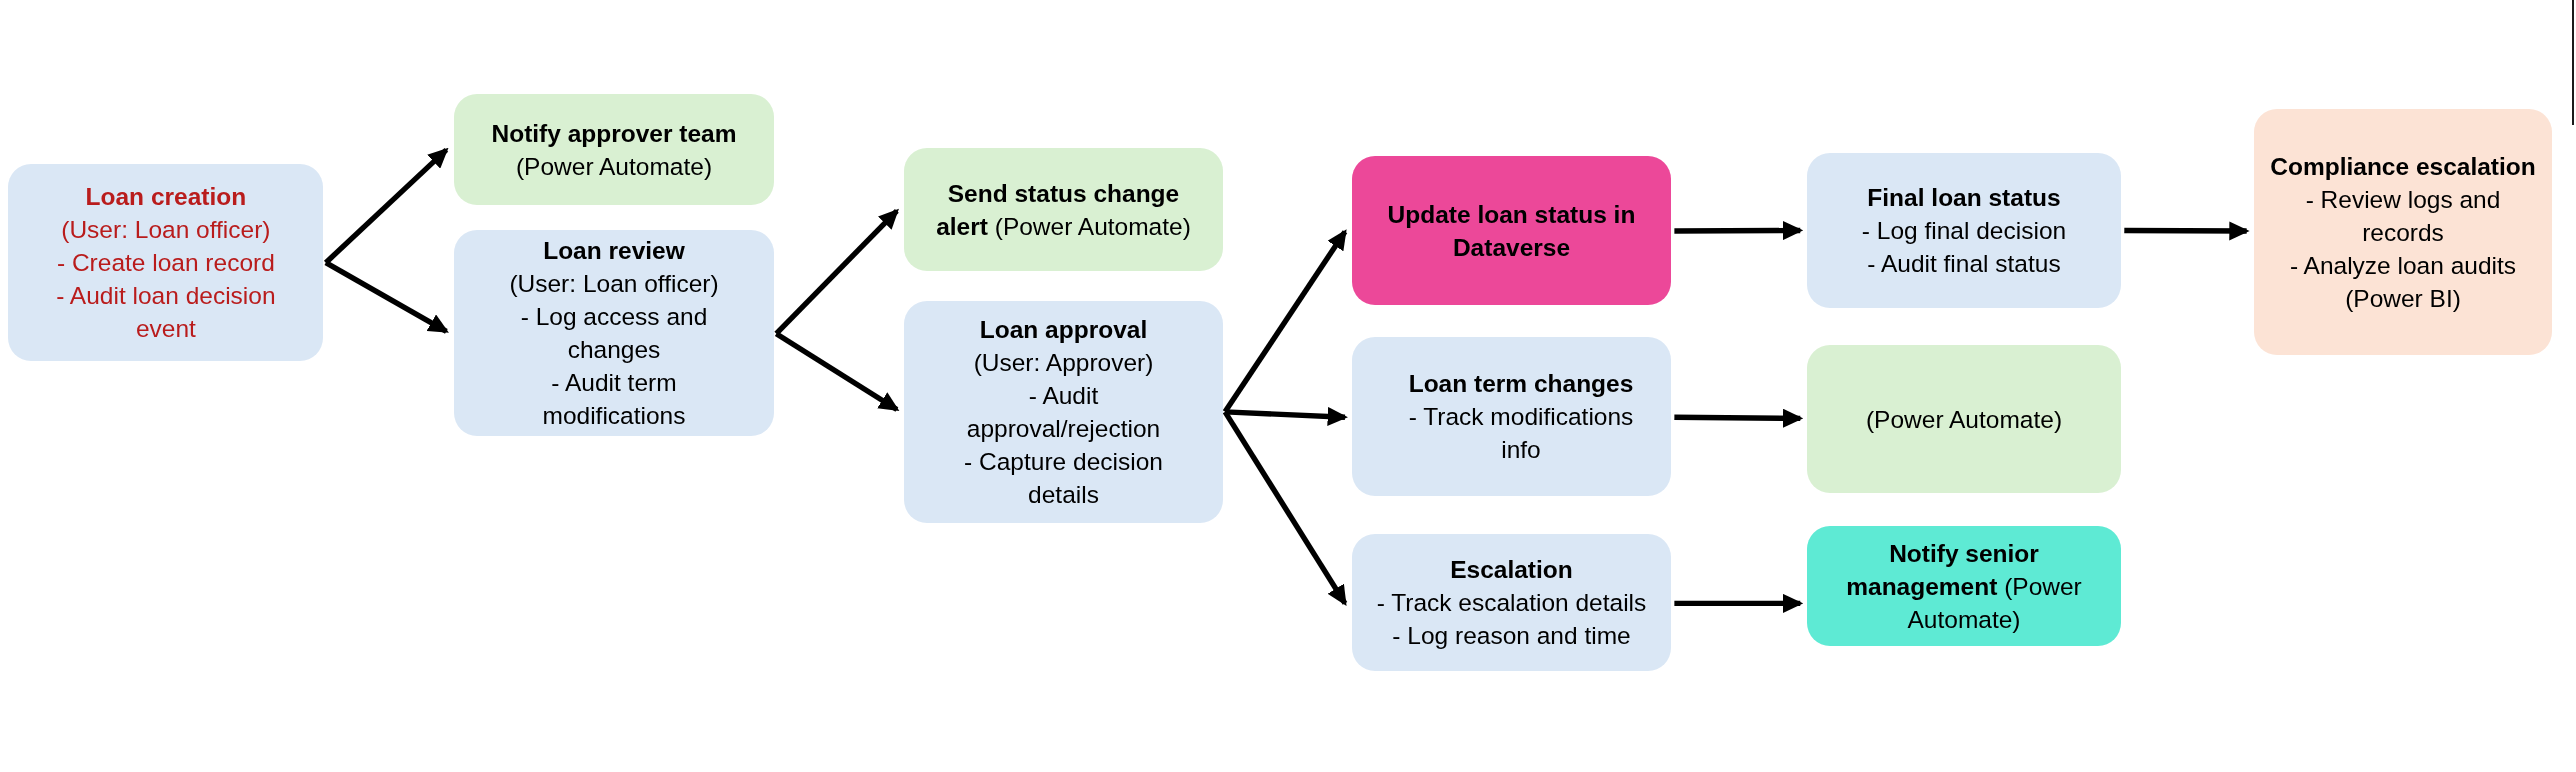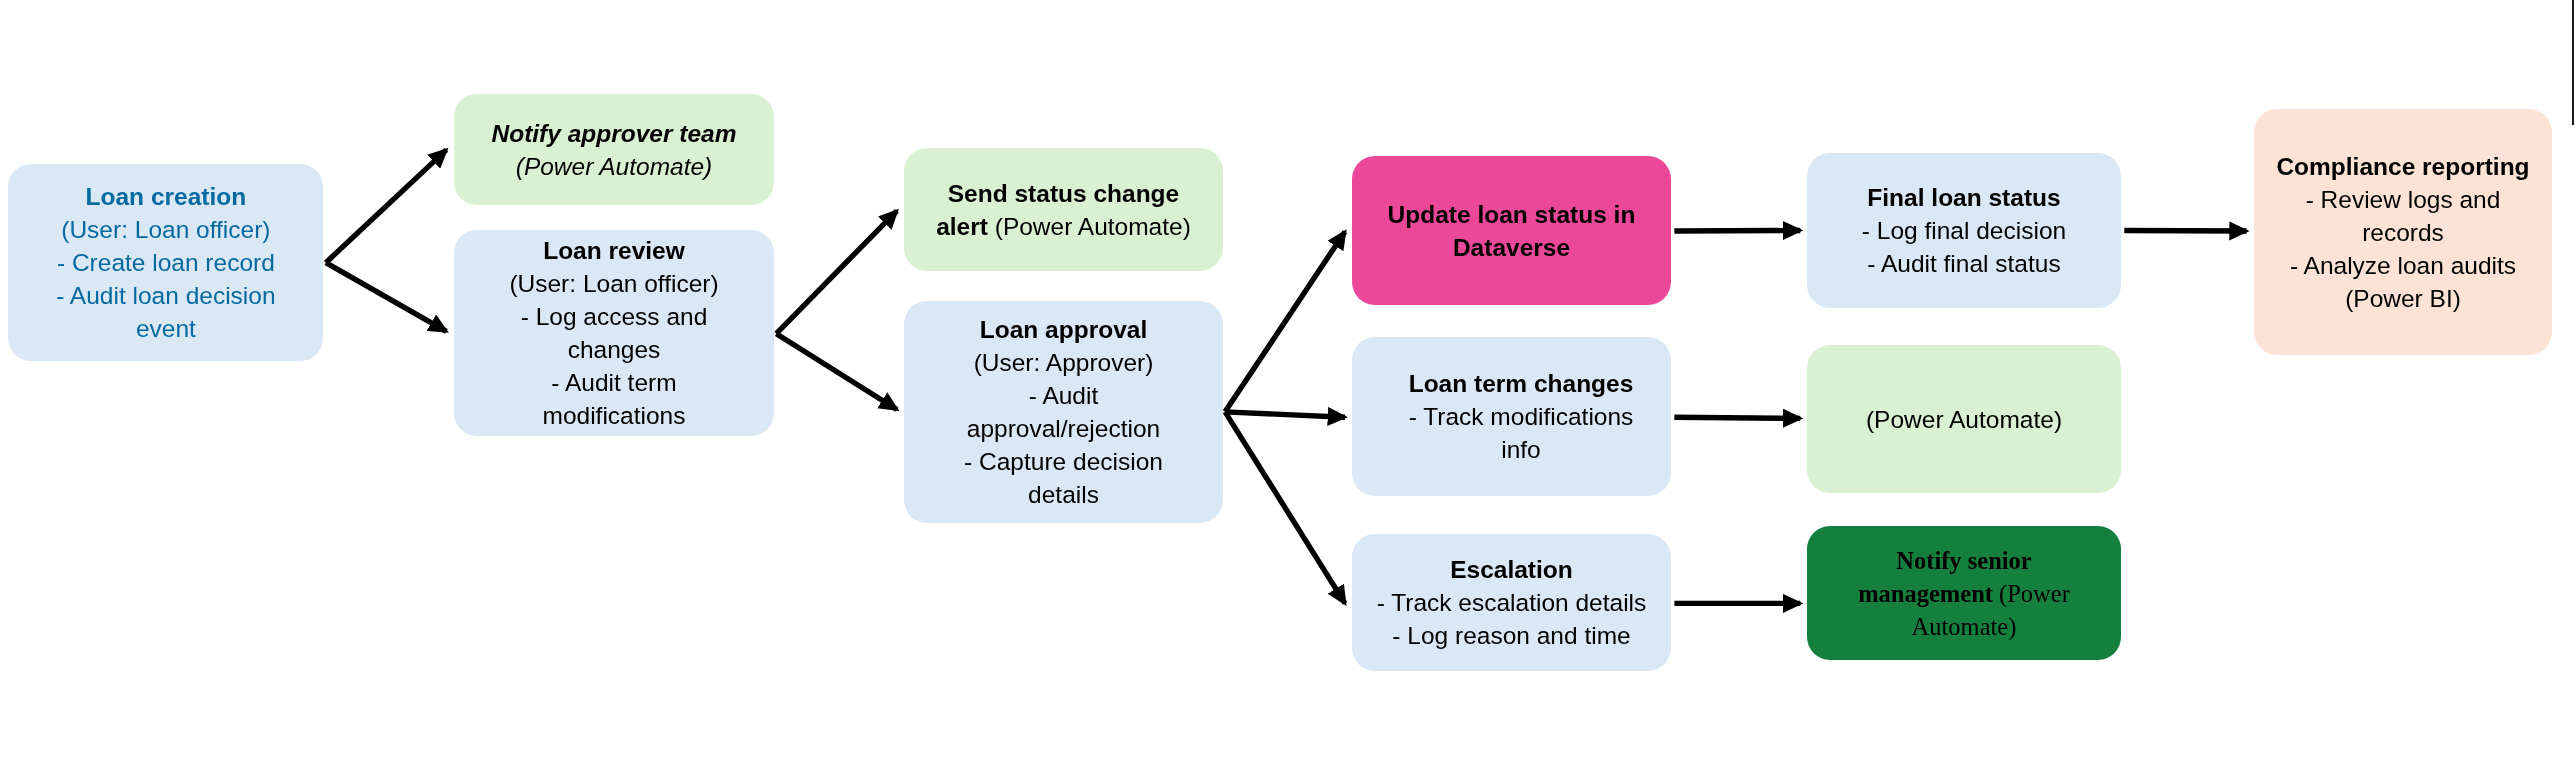--- a/index.html
+++ b/index.html
@@ -68,28 +68,28 @@
       <line x1="1301" y1="559" x2="1503" y2="686" class="arrow" stroke="#000000" marker-end="url(#ah)"></line>
       <line x1="2053" y1="690" x2="2254" y2="388" class="arrow" stroke="#000000" marker-end="url(#ah)"></line>
       <line x1="2053" y1="690" x2="2254" y2="699" class="arrow" stroke="#000000" marker-end="url(#ah)"></line>
       <line x1="2053" y1="690" x2="2254" y2="1011" class="arrow" stroke="#000000" marker-end="url(#ah)"></line>
       <line x1="2806" y1="387" x2="3017" y2="386" class="arrow" stroke="#000000" marker-end="url(#ah)"></line>
       <line x1="3560" y1="386" x2="3765" y2="387" class="arrow" stroke="#000000" marker-end="url(#ah)"></line>
       <line x1="2806" y1="699" x2="3017" y2="701" class="arrow" stroke="#000000" marker-end="url(#ah)"></line>
       <line x1="2806" y1="1011" x2="3017" y2="1011" class="arrow" stroke="#000000" marker-end="url(#ah)"></line>
     </svg>
   <div class="edge-line" style="left: 2572px; top: 0px; width: 1.8px; height: 125px; background: rgb(27, 27, 27);"></div>
-<div class="node" style="left: 8.4px; top: 164px; width: 315px; height: 197px; background: rgb(218, 231, 245); color: #0369a1;">
+<div class="node" style="left: 8.4px; top: 164px; width: 315px; height: 197px; background: rgb(218, 231, 245); color: #b91c1c;">
       <div class="line"><span class="b">Loan creation</span></div>
       <div class="line"><span class="r">(User: Loan officer)</span></div>
       <div class="line"><span class="r">- Create loan record</span></div>
       <div class="line"><span class="r">- Audit loan decision</span></div>
       <div class="line"><span class="r">event</span></div>
     </div>
-    <div class="node" style="left: 454px; top: 94px; width: 320px; height: 111px; background: rgb(217, 240, 210); color: rgb(0, 0, 0); font-style: italic;">
+    <div class="node" style="left: 454px; top: 94px; width: 320px; height: 111px; background: rgb(217, 240, 210); color: rgb(0, 0, 0);">
       <div class="line"><span class="b">Notify approver team</span></div>
       <div class="line"><span class="r">(Power Automate)</span></div>
     </div>
     <div class="node" style="left: 454px; top: 230px; width: 320px; height: 206px; background: rgb(218, 231, 245); color: rgb(0, 0, 0);">
       <div class="line"><span class="b">Loan review</span></div>
       <div class="line"><span class="r">(User: Loan officer)</span></div>
       <div class="line"><span class="r">- Log access and</span></div>
       <div class="line"><span class="r">changes</span></div>
       <div class="line"><span class="r">- Audit term</span></div>
       <div class="line"><span class="r">modifications</span></div>
@@ -121,26 +121,26 @@
       <div class="line"><span class="r">info</span></div>
     </div>
     <div class="node" style="left: 1807px; top: 345px; width: 314px; height: 148px; background: rgb(217, 240, 210); color: rgb(0, 0, 0);">
       <div class="line"><span class="r">(Power Automate)</span></div>
     </div>
     <div class="node" style="left: 1352px; top: 534px; width: 319px; height: 137px; background: rgb(218, 231, 245); color: rgb(0, 0, 0);">
       <div class="line"><span class="b">Escalation</span></div>
       <div class="line"><span class="r">- Track escalation details</span></div>
       <div class="line"><span class="r">- Log reason and time</span></div>
     </div>
-    <div class="node" style="left: 1807px; top: 526px; width: 314px; height: 134px; background: #15803d; color: rgb(0, 0, 0); font-family: Liberation Serif, serif;">
+    <div class="node" style="left: 1807px; top: 526px; width: 314px; height: 120px; background: #5eead4; color: rgb(0, 0, 0);">
       <div class="line"><span class="b">Notify senior</span></div>
       <div class="line"><span class="b">management </span><span class="r">(Power</span></div>
       <div class="line"><span class="r">Automate)</span></div>
     </div>
     <div class="node" style="left: 2254px; top: 109px; width: 298px; height: 246px; background: rgb(252, 227, 213); color: rgb(0, 0, 0);">
-      <div class="line"><span class="b">Compliance reporting</span></div>
+      <div class="line"><span class="b">Compliance escalation</span></div>
       <div class="line"><span class="r">- Review logs and</span></div>
       <div class="line"><span class="r">records</span></div>
       <div class="line"><span class="r">- Analyze loan audits</span></div>
       <div class="line"><span class="r">(Power BI)</span></div>
     </div>
   </div>
 
 
 </body></html>

